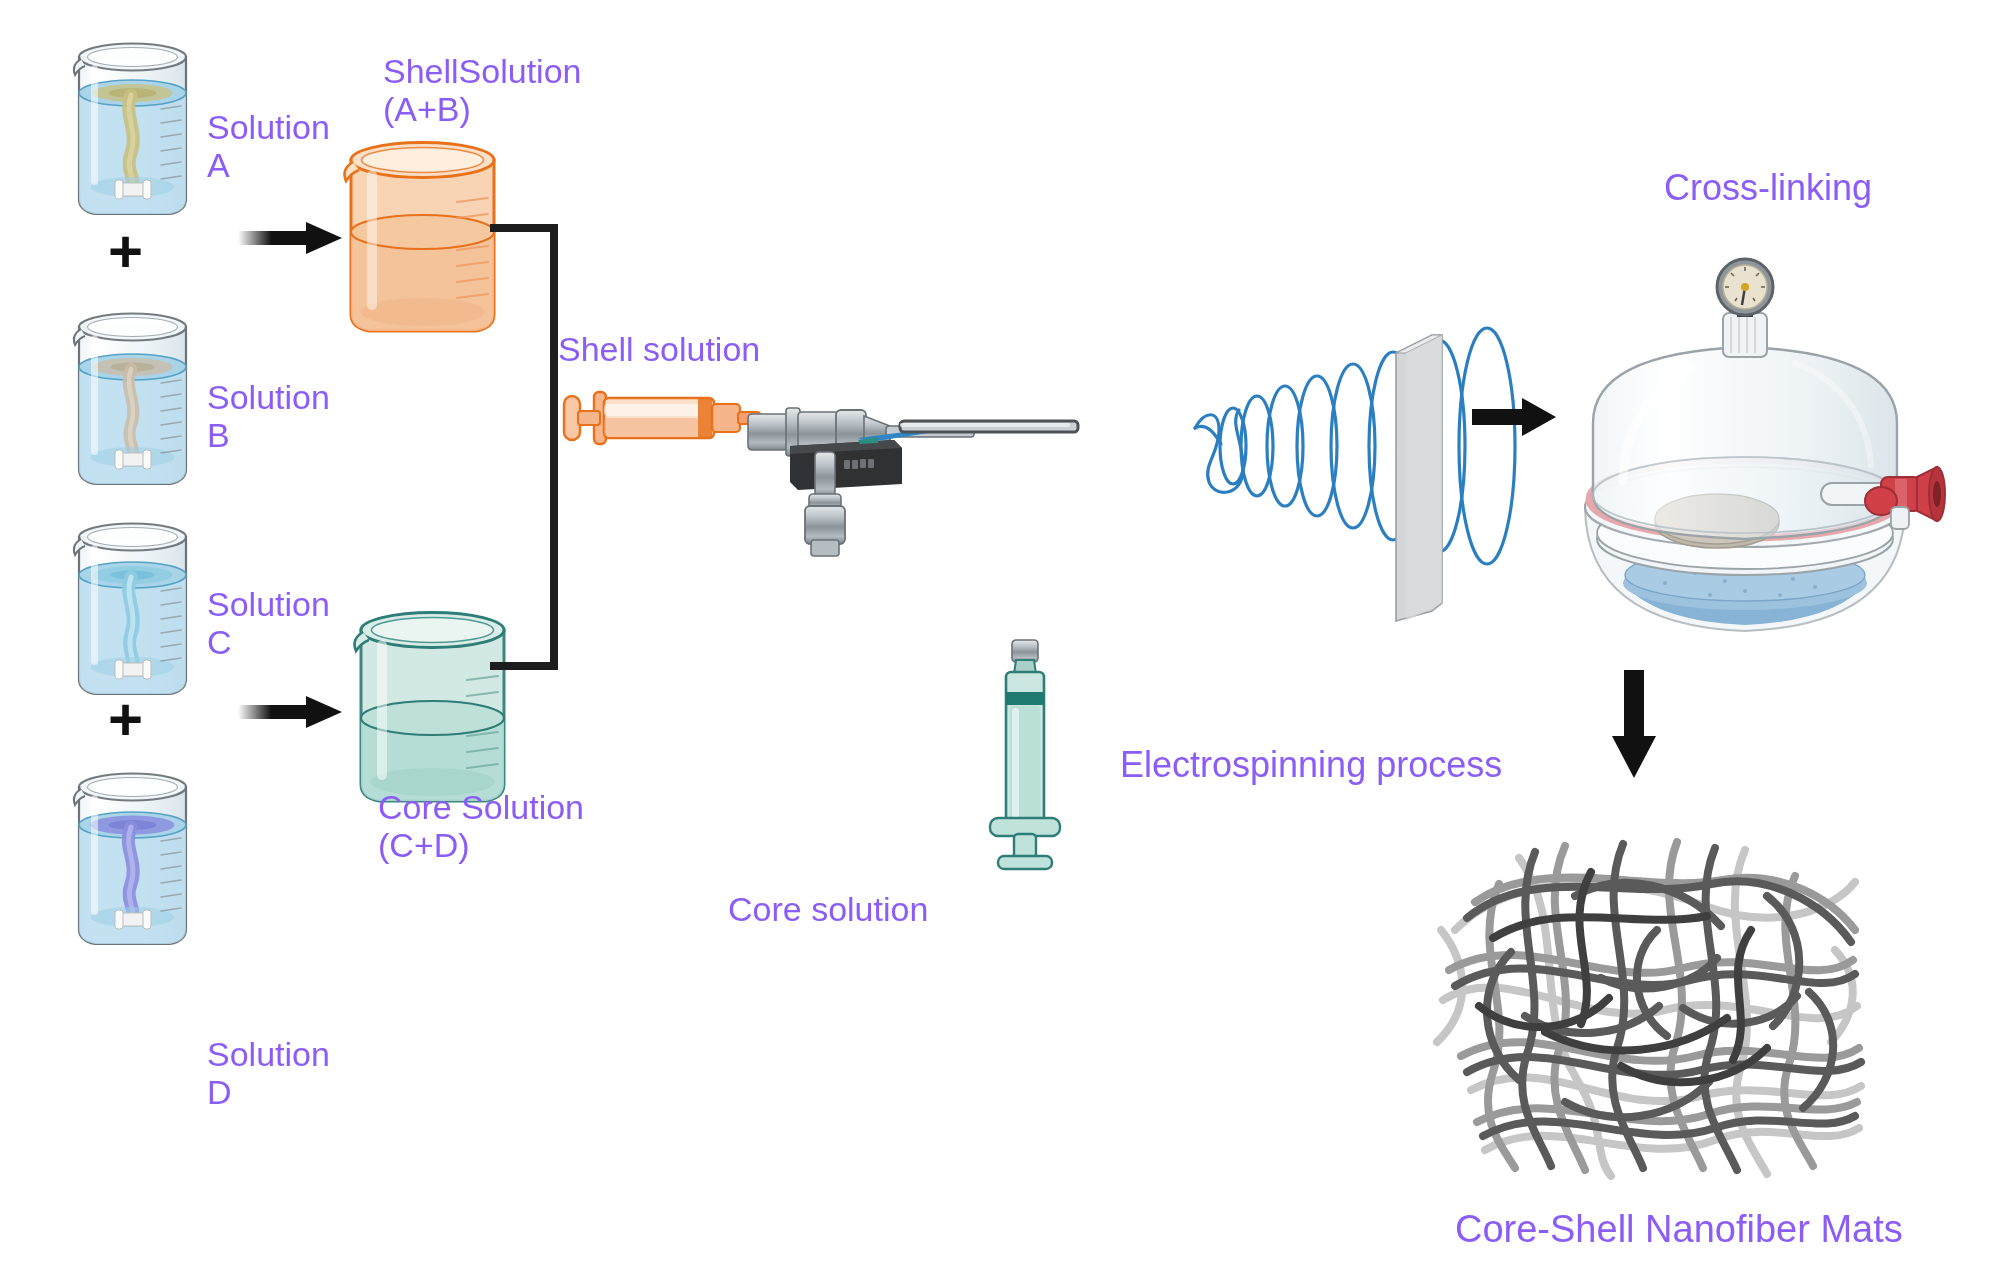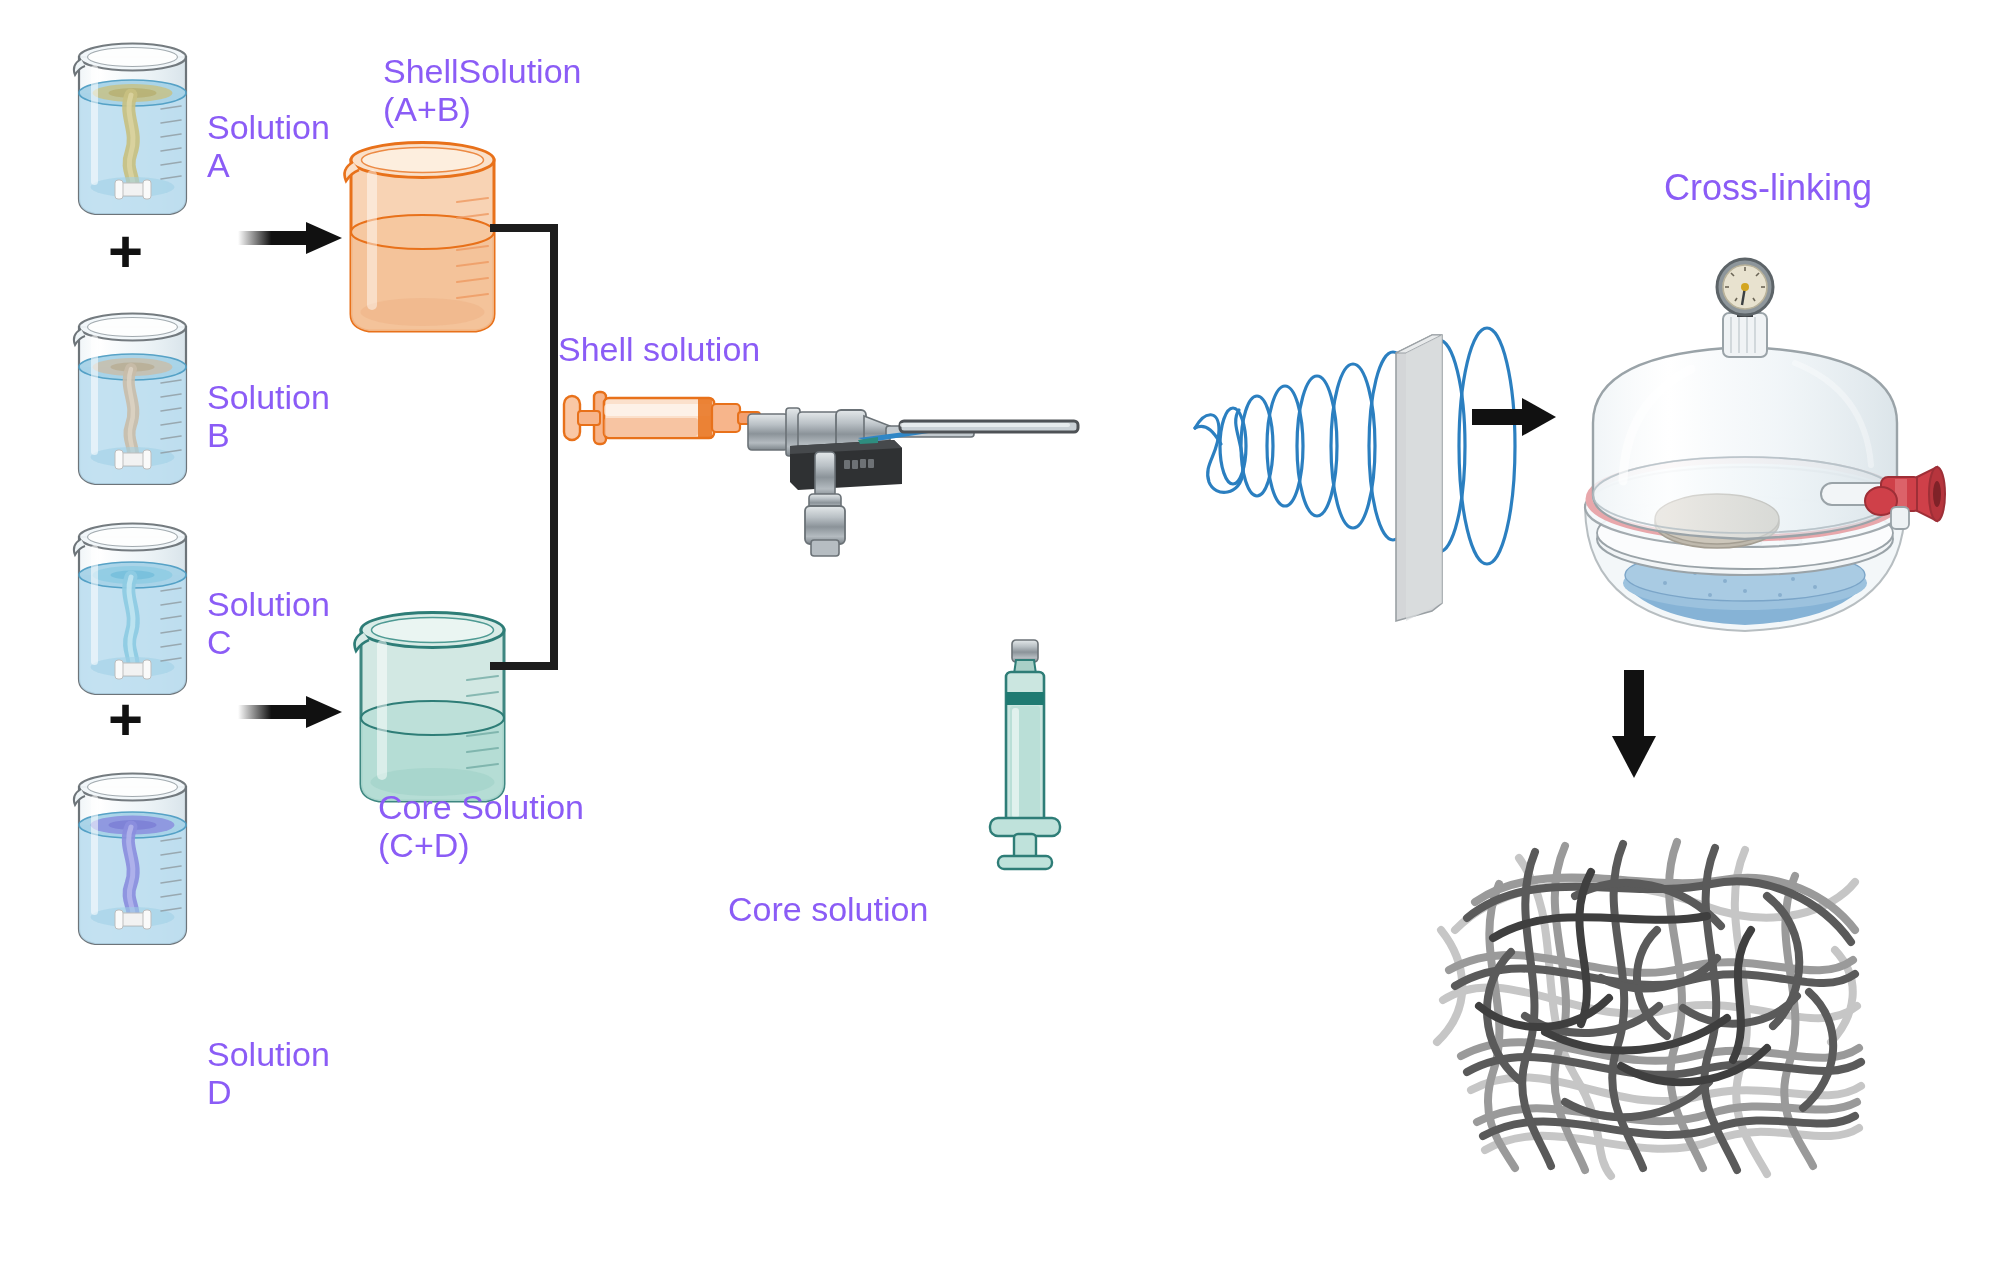--- a/index.html
+++ b/index.html
@@ -439,20 +439,21 @@
         <ellipse cx="336" cy="206" rx="16" ry="14" fill="#cf4049" stroke="#9e2f37" stroke-width="2"></ellipse>
         <path d="M372 182 L392 172 L392 226 L372 216 Z" fill="#cf4049" stroke="#9e2f37" stroke-width="2"></path>
         <ellipse cx="392" cy="199" rx="8" ry="27" fill="#b6353d" stroke="#9e2f37" stroke-width="2"></ellipse>
         <ellipse cx="392" cy="199" rx="4" ry="13" fill="#7f2228"></ellipse>
         <rect x="346" y="212" width="18" height="22" rx="5" fill="#eef2f4" stroke="#9aa3a8" stroke-width="1.8"></rect>
       </g>
     </svg>
   </div>
   <div class="lbl" style="left:1620px;top:168px;font-size:36px;margin-left:44px;">Cross-linking</div>
 
+  <div class="lbl" style="left:1120px;top:745px;font-size:36px;">Electrospinning process</div>
 
   <div class="node" style="left:1610px;top:670px;">
     <svg width="60" height="112" viewBox="0 0 60 112">
       <rect x="14" y="0" width="20" height="74" fill="#111"></rect>
       <path d="M2 66 L24 108 L46 66 Z" fill="#111"></path>
     </svg>
   </div>
 
   <div class="node" style="left:1415px;top:810px;">
     <svg width="460" height="370" viewBox="0 0 460 370">
@@ -499,14 +500,15 @@
           <path d="M78 128 C144 88, 222 120, 292 106"></path>
           <path d="M130 222 C190 252, 262 244, 312 208"></path>
           <path d="M176 62 C146 118, 186 164, 166 214"></path>
           <path d="M336 120 C306 164, 340 206, 318 250"></path>
           <path d="M206 256 C254 284, 316 274, 352 238"></path>
           <path d="M64 196 C104 228, 160 222, 194 188"></path>
         </g>
       </g>
     </svg>
   </div>
+  <div class="lbl" style="left:1455px;top:1208px;font-size:38px;">Core-Shell Nanofiber Mats</div>
 
 </div>
 
 </body></html>

